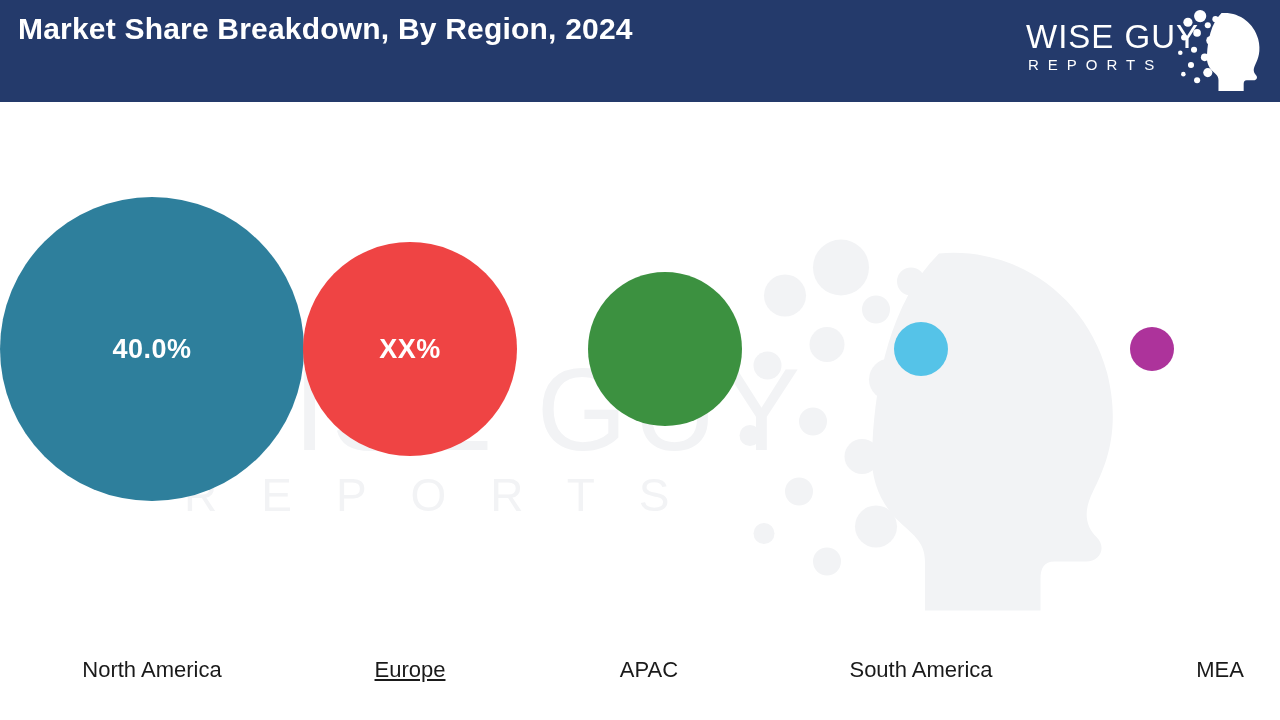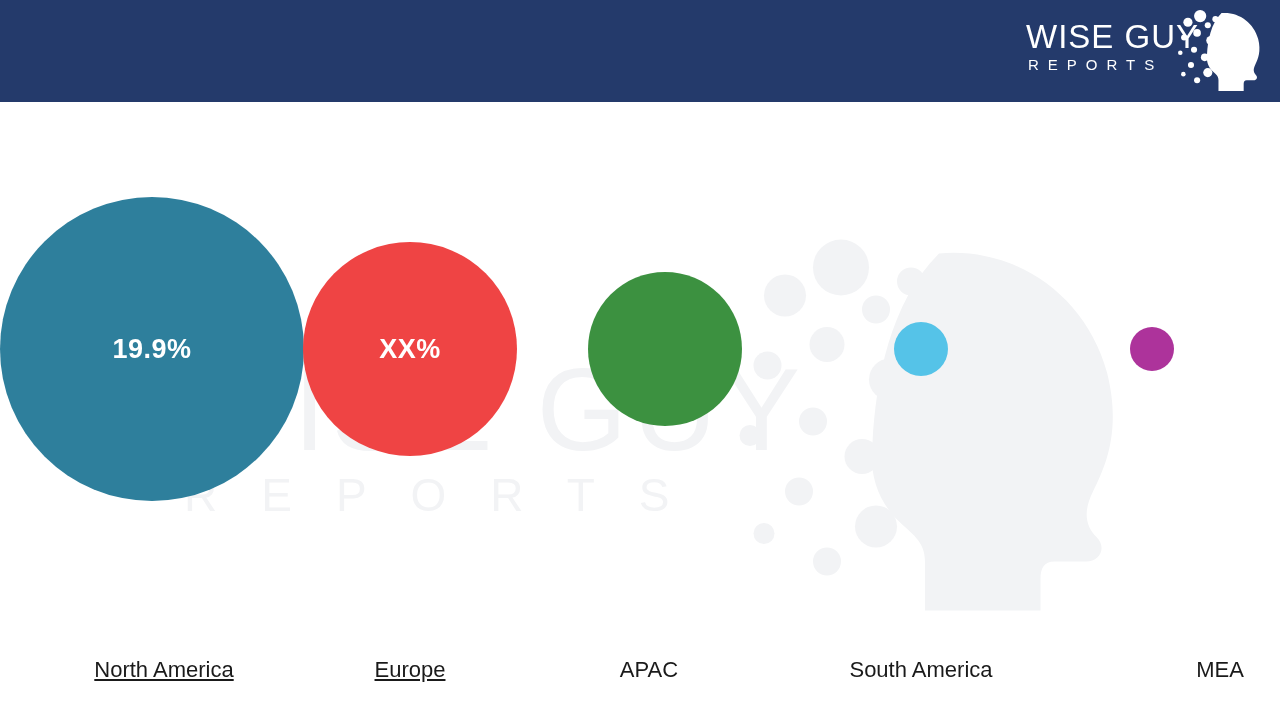--- a/index.html
+++ b/index.html
@@ -152,20 +152,21 @@
     white-space: nowrap;
     font-weight: 400;
   }
 </style>
 </head>
 <body>
 
 <div id="page">
 
   <div id="header">
+    <div id="header-title">Market Share Breakdown, By Region, 2024</div>
 
     <div id="logo">
       <div id="logo-wordmark">WISE GUY</div>
       <div id="logo-subwordmark">REPORTS</div>
       <svg id="logo-head" viewBox="0 0 120 110">
         <g fill="#ffffff">
           <path d="M62 4 C84 2 104 16 110 38 C114 54 110 64 106 72 C103 78 104 82 107 85 C110 88 108 92 104 92 L95 92 C92 92 91 94 91 97 L91 106 L58 106 L58 92 C58 86 54 84 50 80 C44 74 42 66 43 58 C44 40 48 18 62 4 Z"></path>
           <circle cx="18" cy="16" r="6"></circle>
           <circle cx="34" cy="8" r="8"></circle>
           <circle cx="30" cy="30" r="5"></circle>
@@ -210,35 +211,35 @@
           <circle cx="52" cy="58" r="3"></circle>
           <circle cx="54" cy="12" r="4"></circle>
           <circle cx="64" cy="26" r="5"></circle>
           <circle cx="70" cy="46" r="4"></circle>
           <circle cx="62" cy="66" r="4"></circle>
         </g>
       </svg>
     </div>
 
     <div class="bubble" id="bubble-0" style="width: 304px; height: 304px; left: 0px; top: 95px; background: rgb(46, 127, 156);">
-      <span class="bubble-label">19.9%</span>
+      <span class="bubble-label">40.0%</span>
     </div>
     <div class="bubble" id="bubble-1" style="width: 214px; height: 214px; left: 303px; top: 140px; background: #ef4444;">
       <span class="bubble-label">XX%</span>
     </div>
     <div class="bubble" id="bubble-2" style="width: 154px; height: 154px; left: 588px; top: 170px; background: rgb(60, 145, 64);">
       <span class="bubble-label"></span>
     </div>
     <div class="bubble" id="bubble-3" style="width: 54px; height: 54px; left: 894px; top: 220px; background: rgb(85, 195, 232);">
       <span class="bubble-label"></span>
     </div>
     <div class="bubble" id="bubble-4" style="width: 44px; height: 44px; left: 1130px; top: 225px; background: rgb(173, 51, 155);">
       <span class="bubble-label"></span>
     </div>
 
-    <div class="cat-label" id="cat-0" style="left: 164px; text-decoration: underline;">North America</div>
+    <div class="cat-label" id="cat-0" style="left: 152px;">North America</div>
     <div class="cat-label" id="cat-1" style="left: 410px; text-decoration: underline;">Europe</div>
     <div class="cat-label" id="cat-2" style="left: 649px;">APAC</div>
     <div class="cat-label" id="cat-3" style="left: 921px;">South America</div>
     <div class="cat-label" id="cat-4" style="left: 1220px;">MEA</div>
 
   </div>
 </div>
 
 </body></html>

